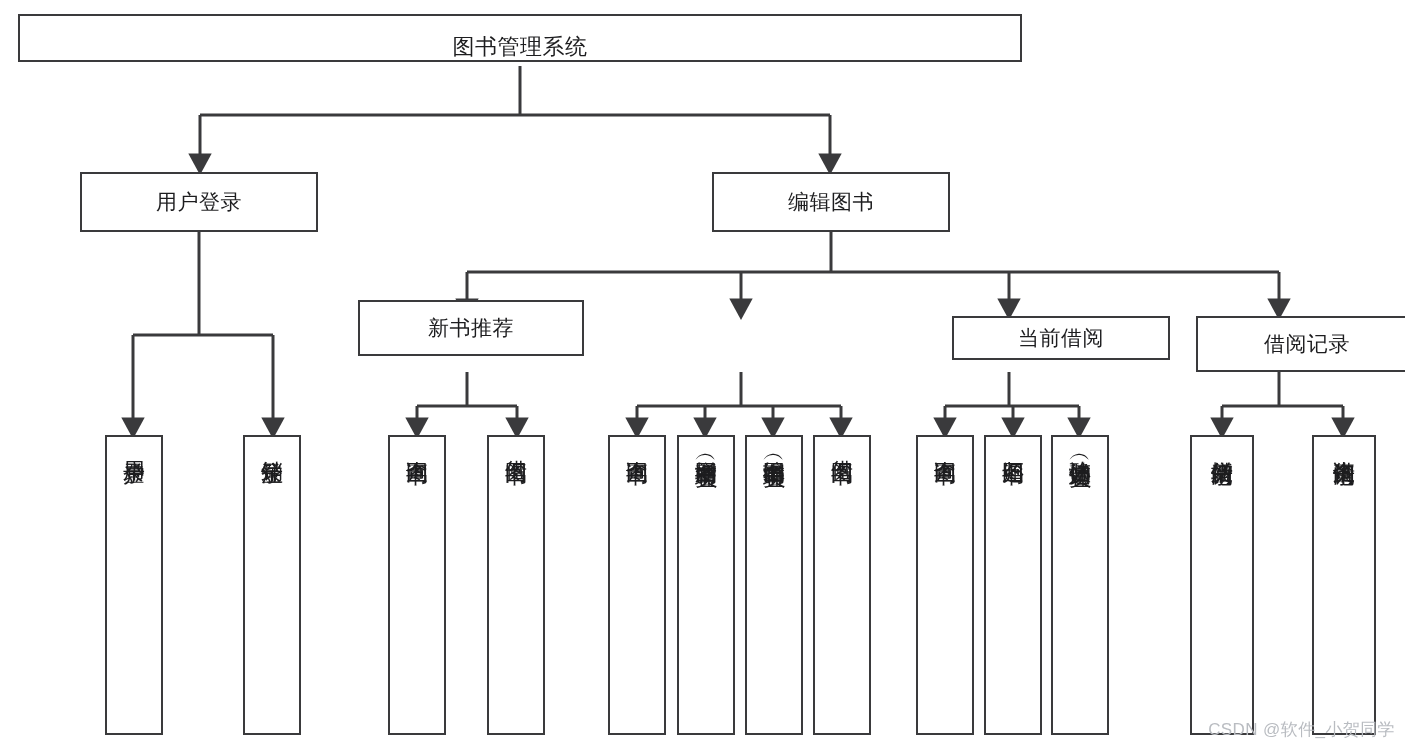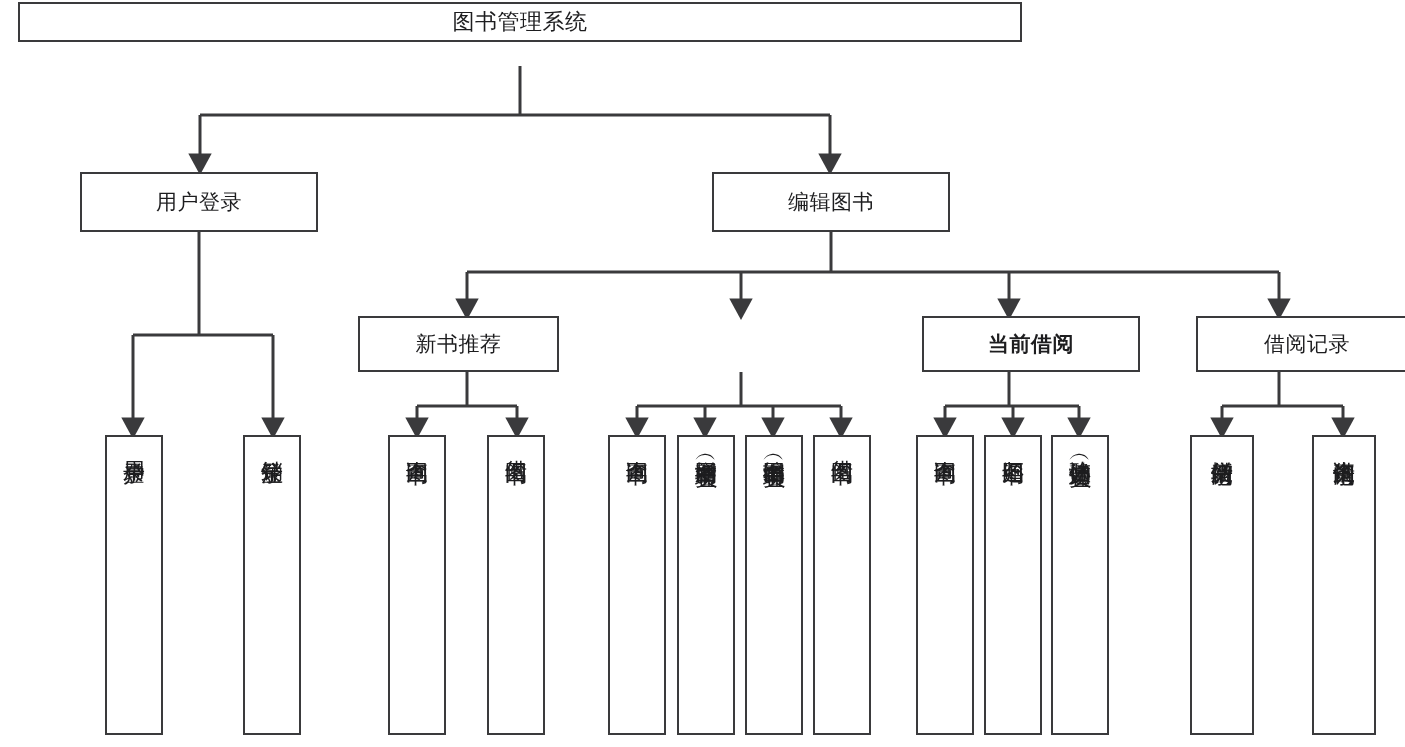--- a/index.html
+++ b/index.html
@@ -120,35 +120,35 @@
       <path d="M1013,406 L1013,427" marker-end="url(#arrowhead)"></path>
       <path d="M1079,406 L1079,427" marker-end="url(#arrowhead)"></path>
 
       <path d="M1279,372 L1279,406"></path>
       <path d="M1222,406 L1343,406"></path>
       <path d="M1222,406 L1222,427" marker-end="url(#arrowhead)"></path>
       <path d="M1343,406 L1343,427" marker-end="url(#arrowhead)"></path>
     </g>
   </svg>
 
-  <div class="node node-h node-root" style="left:18px; top:2px; width:1004px; height:40px;">
+  <div class="node node-h node-root" style="left:18px; top:14px; width:1004px; height:48px;align-items:flex-end;">
     <span class="node-label">图书管理系统</span>
   </div>
 
   <div class="node node-h" style="left:80px; top:172px; width:238px; height:60px;">
     <span class="node-label">用户登录</span>
   </div>
   <div class="node node-h" style="left:712px; top:172px; width:238px; height:60px;">
     <span class="node-label">编辑图书</span>
   </div>
 
-  <div class="node node-h" style="left:358px; top:316px; width:201px; height:56px;">
+  <div class="node node-h" style="left:358px; top:300px; width:226px; height:56px;">
     <span class="node-label">新书推荐</span>
   </div>
-  <div class="node node-h" style="left:922px; top:316px; width:218px; height:56px;font-weight:bold;">
+  <div class="node node-h" style="left:952px; top:316px; width:218px; height:44px;">
     <span class="node-label">当前借阅</span>
   </div>
   <div class="node node-h" style="left:1168px; top:316px; width:222px; height:56px;margin-left:28px;">
     <span class="node-label">借阅记录</span>
   </div>
 
   <div class="node node-v" style="left:105px; top:435px; width:58px; height:300px;">
     <span class="node-label">用户登录</span>
   </div>
   <div class="node node-v" style="left:243px; top:435px; width:58px; height:300px;">
@@ -181,14 +181,15 @@
   <div class="node node-v" style="left:1051px; top:435px; width:58px; height:300px;">
     <span class="node-label">确认归还（管理员）</span>
   </div>
   <div class="node node-v" style="left:1190px; top:435px; width:64px; height:300px;">
     <span class="node-label">新增借阅记录</span>
   </div>
   <div class="node node-v" style="left:1312px; top:435px; width:64px; height:300px;">
     <span class="node-label">查询借阅记录</span>
   </div>
 
+  <div class="watermark">CSDN @软件_小贺同学</div>
 
 </div>
 
 </body></html>

